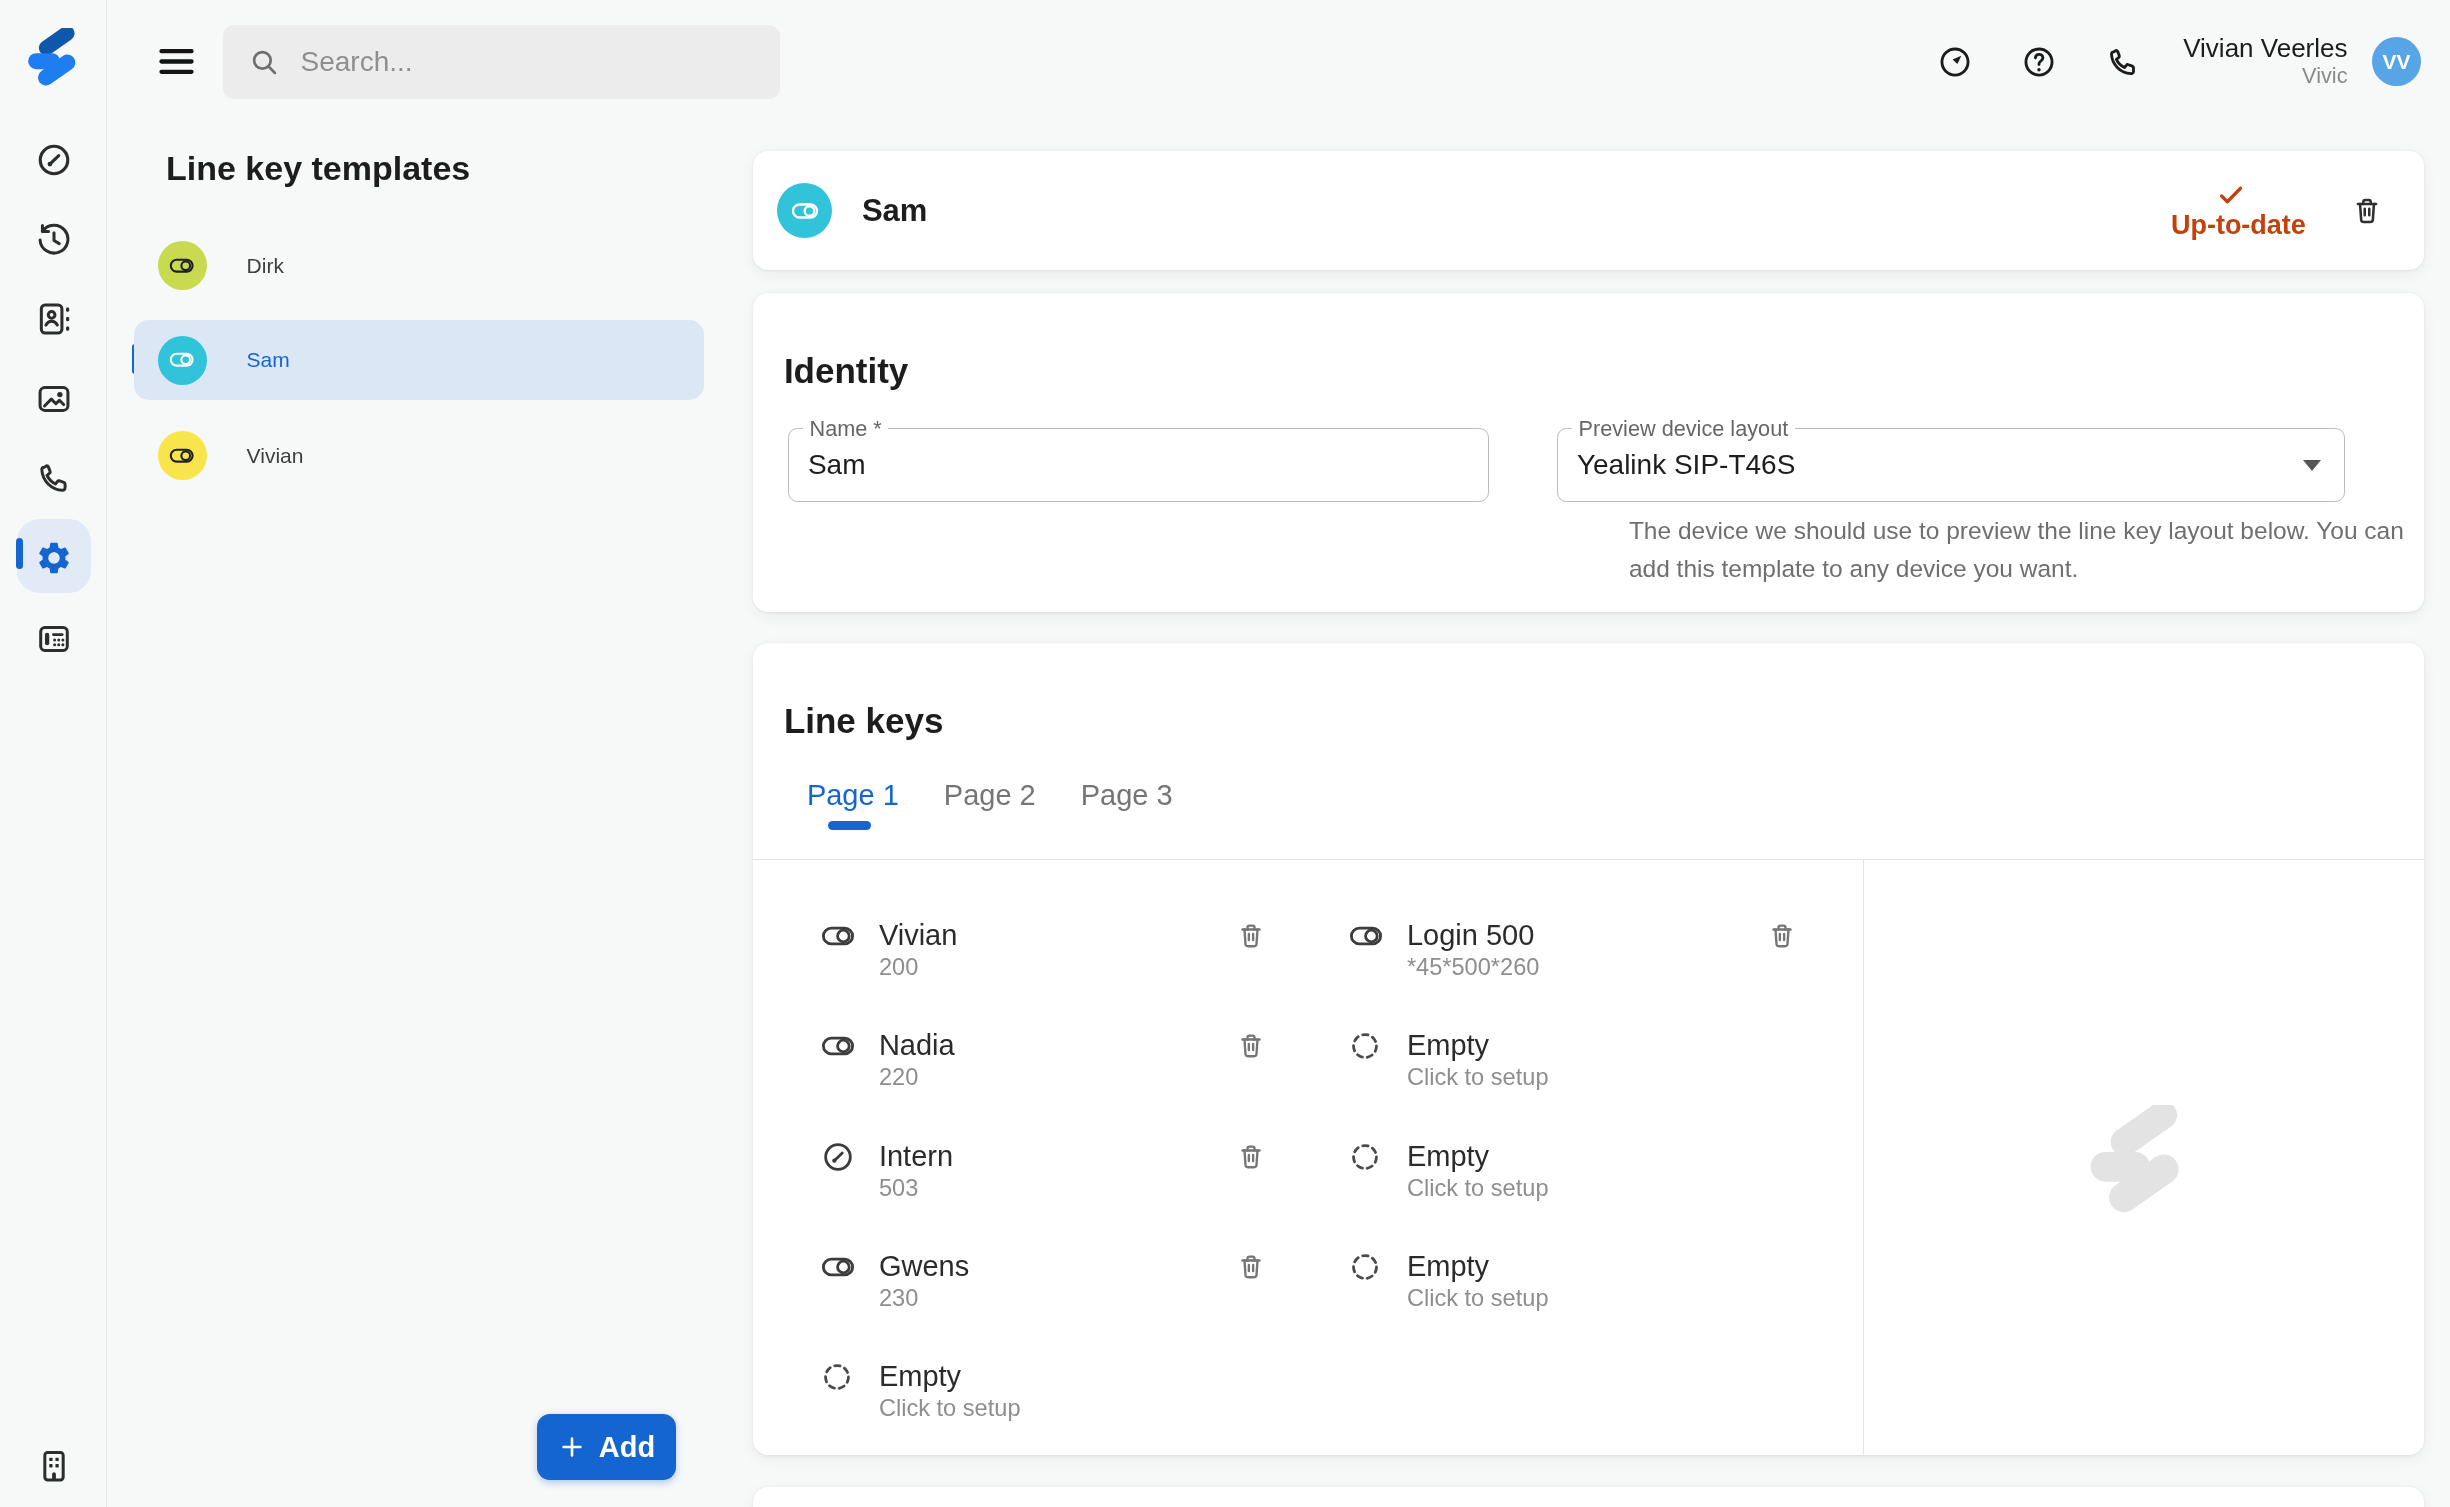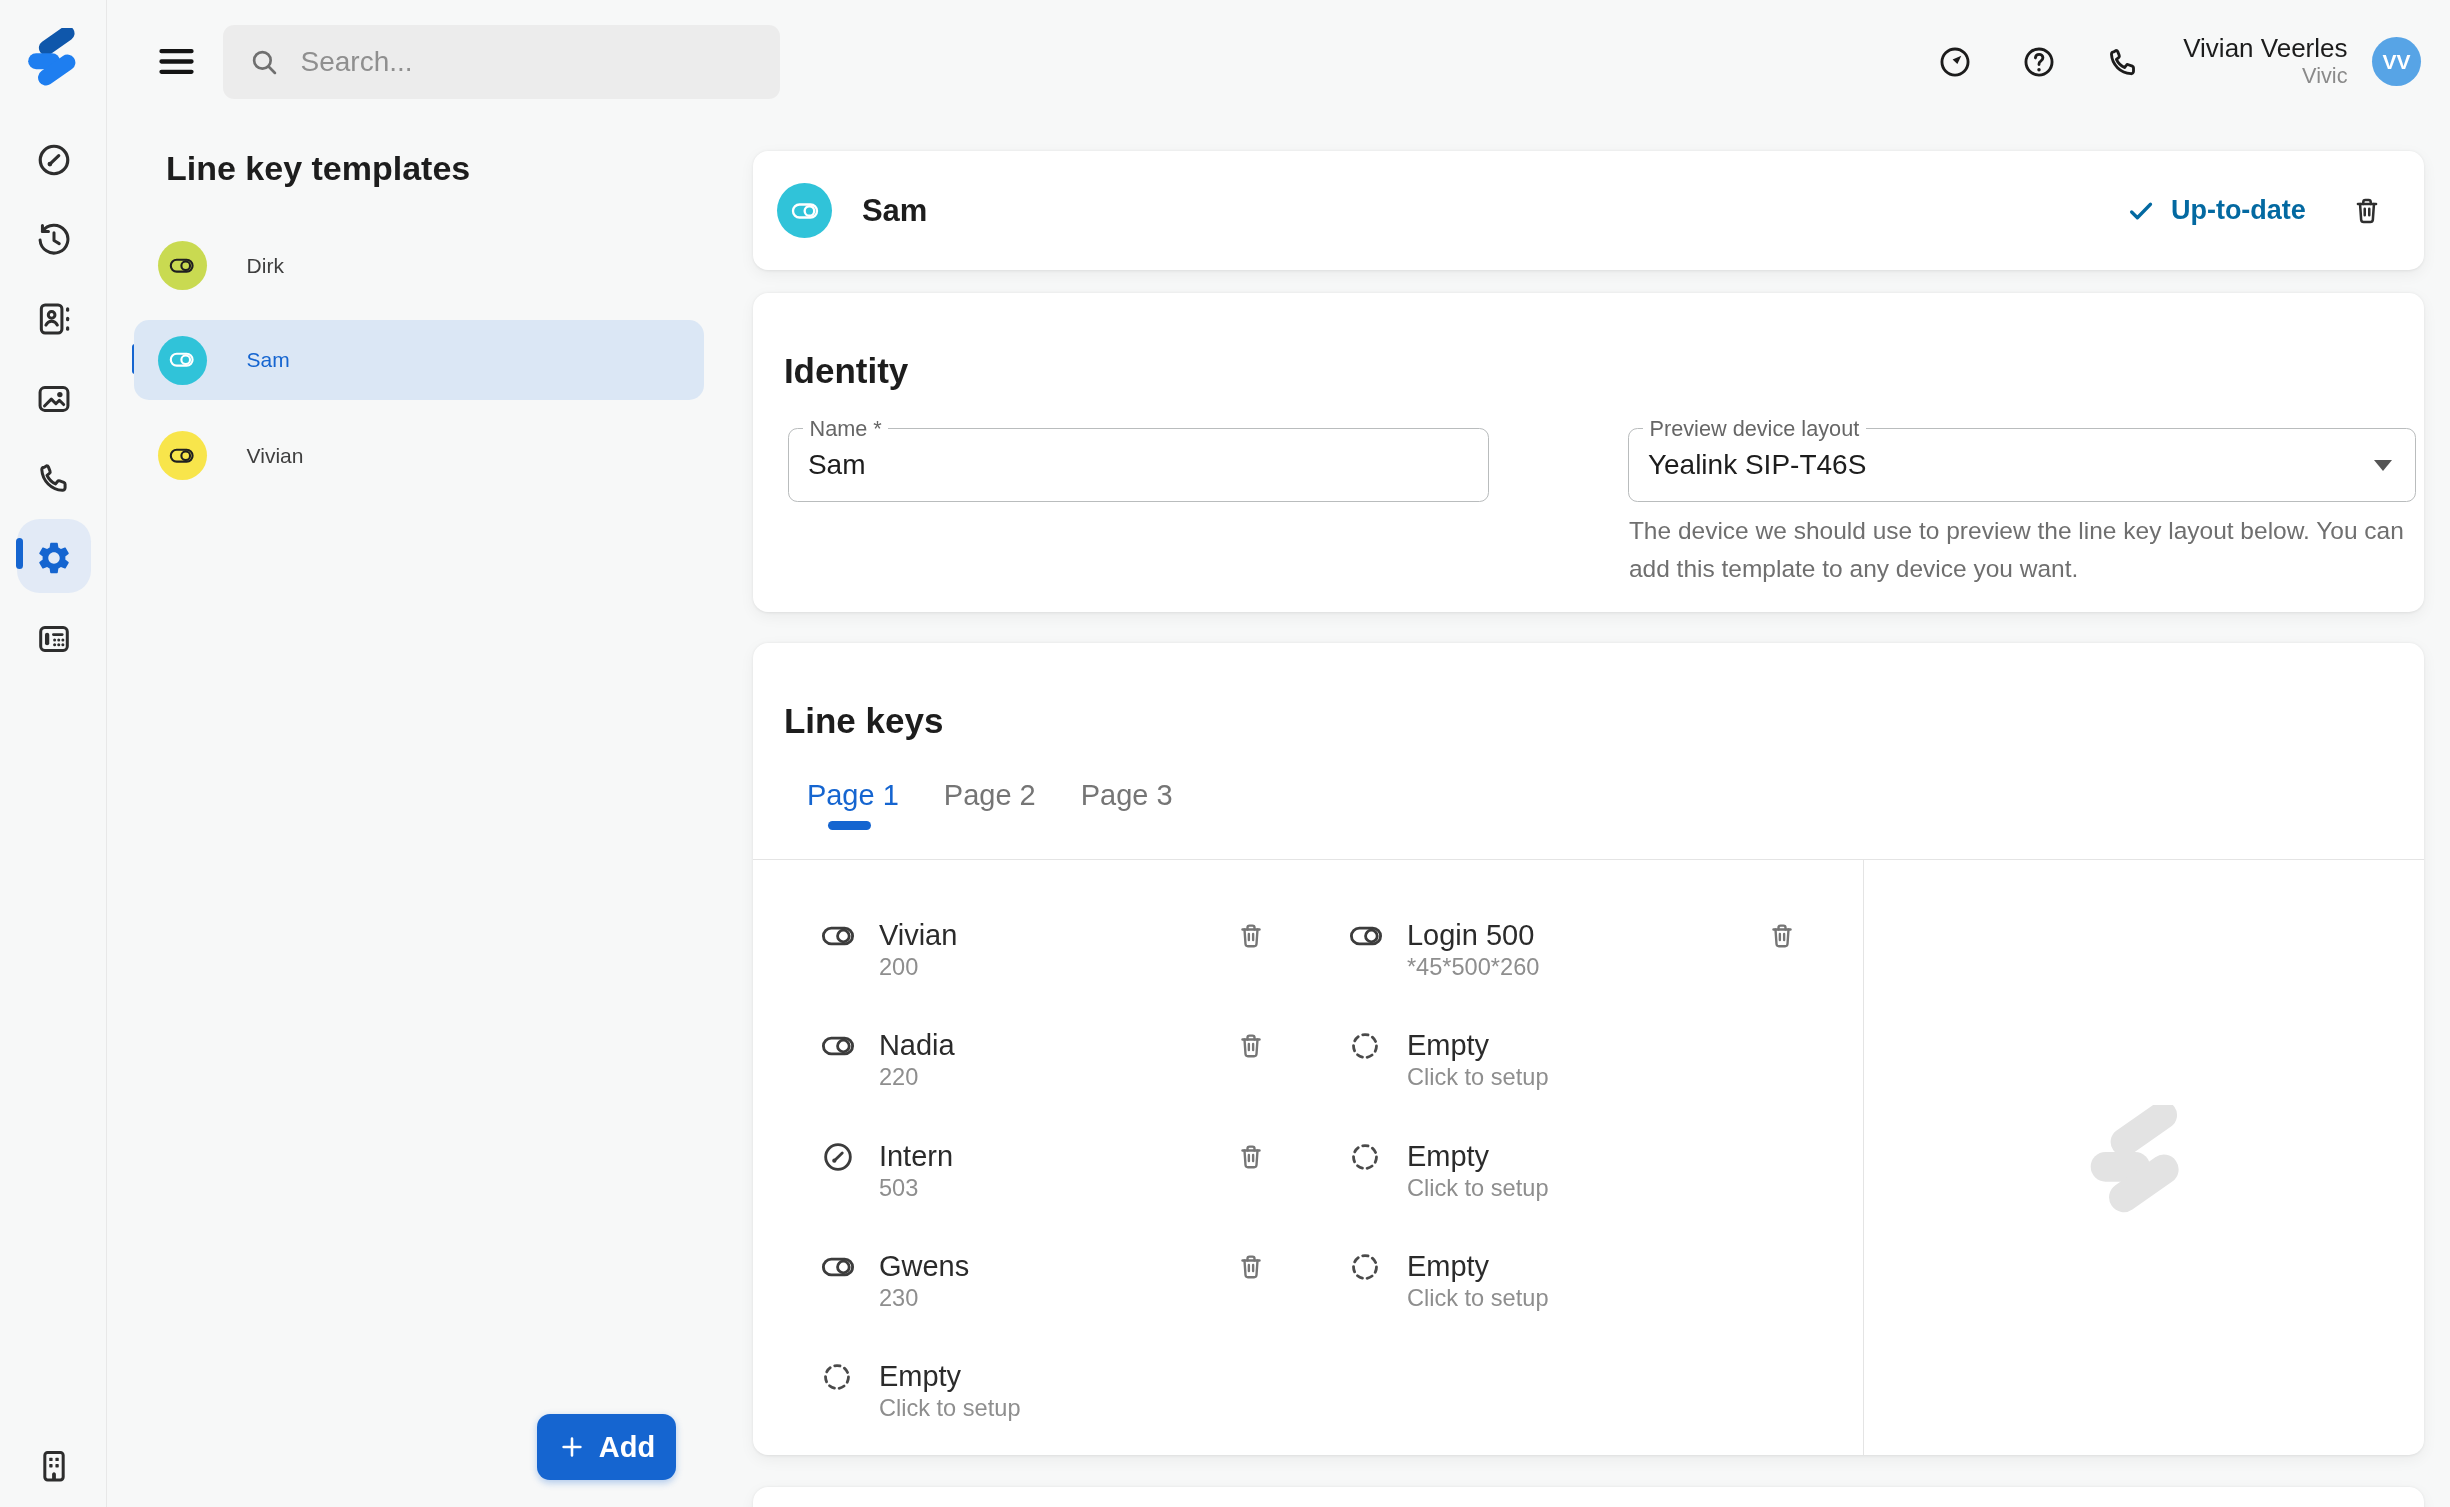--- a/index.html
+++ b/index.html
@@ -64,21 +64,21 @@
   .hd-right .trash-btn { margin-left:45px; color:#2f2f2f; }
   .trash-btn svg { width:30px; height:30px; }
   .hd-right .trash-btn svg { width:32px; height:32px; }
 
   
   .sec-title { position:absolute; left:31px; font-size:35px; font-weight:600; color:#1d1d1d;margin-top:13px; }
 
   
   .field { position:absolute; top:135px; height:74px; border:1.4px solid #b9bcbd; border-radius:9.4px; background:#fff; }
   .field-name { left:35px; width:701px; }
-  .field-device { left:875px; width:788px; cursor:pointer;padding-left:32px; }
+  .field-device { left:804px; width:788px; cursor:pointer;padding-left:32px; }
   .field-label { position:absolute; top:-13px; left:14px; background:#fff; padding:0 6.6px; font-size:21.7px; color:#666; white-space:nowrap; }
   .field input { position:absolute; left:0; top:0; width:100%; height:100%; border:none; outline:none; background:transparent; font-family:inherit; font-size:28px; color:#1d1d1d; padding:0 19px; }
   .field-value { position:absolute; left:19px; top:0; height:71px; display:flex; align-items:center; font-size:28px; color:#1d1d1d; }
   .select-arrow { position:absolute; right:22.6px; top:31px; width:0; height:0; border-left:9.4px solid transparent; border-right:9.4px solid transparent; border-top:11.3px solid #555; }
   .field-help { position:absolute; left:876px; top:219px; width:782px; font-size:24.5px; color:#6f6f6f; line-height:38px; }
 
   
   .tabs { position:absolute; left:54px; top:132px; display:flex; gap:45px; }
   .tab { background:none; border:none; font-family:inherit; font-size:29px; color:#757575; line-height:41px; cursor:pointer; padding:0; }
   .tab.active { color:#1565d0; font-weight:500; }
@@ -338,21 +338,21 @@
   <main class="main">
 
     <div class="card card-header">
       <span class="hd-avatar" style="background-color: rgb(48, 195, 217); --glyph-bg: #30c3d9;">
         <svg viewBox="0 0 30 30" width="28" height="28">
             <use href="#i-linekey"></use>
           </svg>
       </span>
       <div class="hd-name">Sam</div>
       <div class="hd-right">
-        <div class="hd-status" style="color: #0369a1;">
+        <div class="hd-status" style="color: #c2410c; flex-direction: column;">
           <svg viewBox="0 0 32 32" width="30" height="30">
               <use href="#i-check"></use>
             </svg>
           <span>Up-to-date</span>
         </div>
         <button class="trash-btn">
           <svg viewBox="0 0 34 34" width="32" height="32">
               <use href="#i-trash"></use>
             </svg>
         </button>

